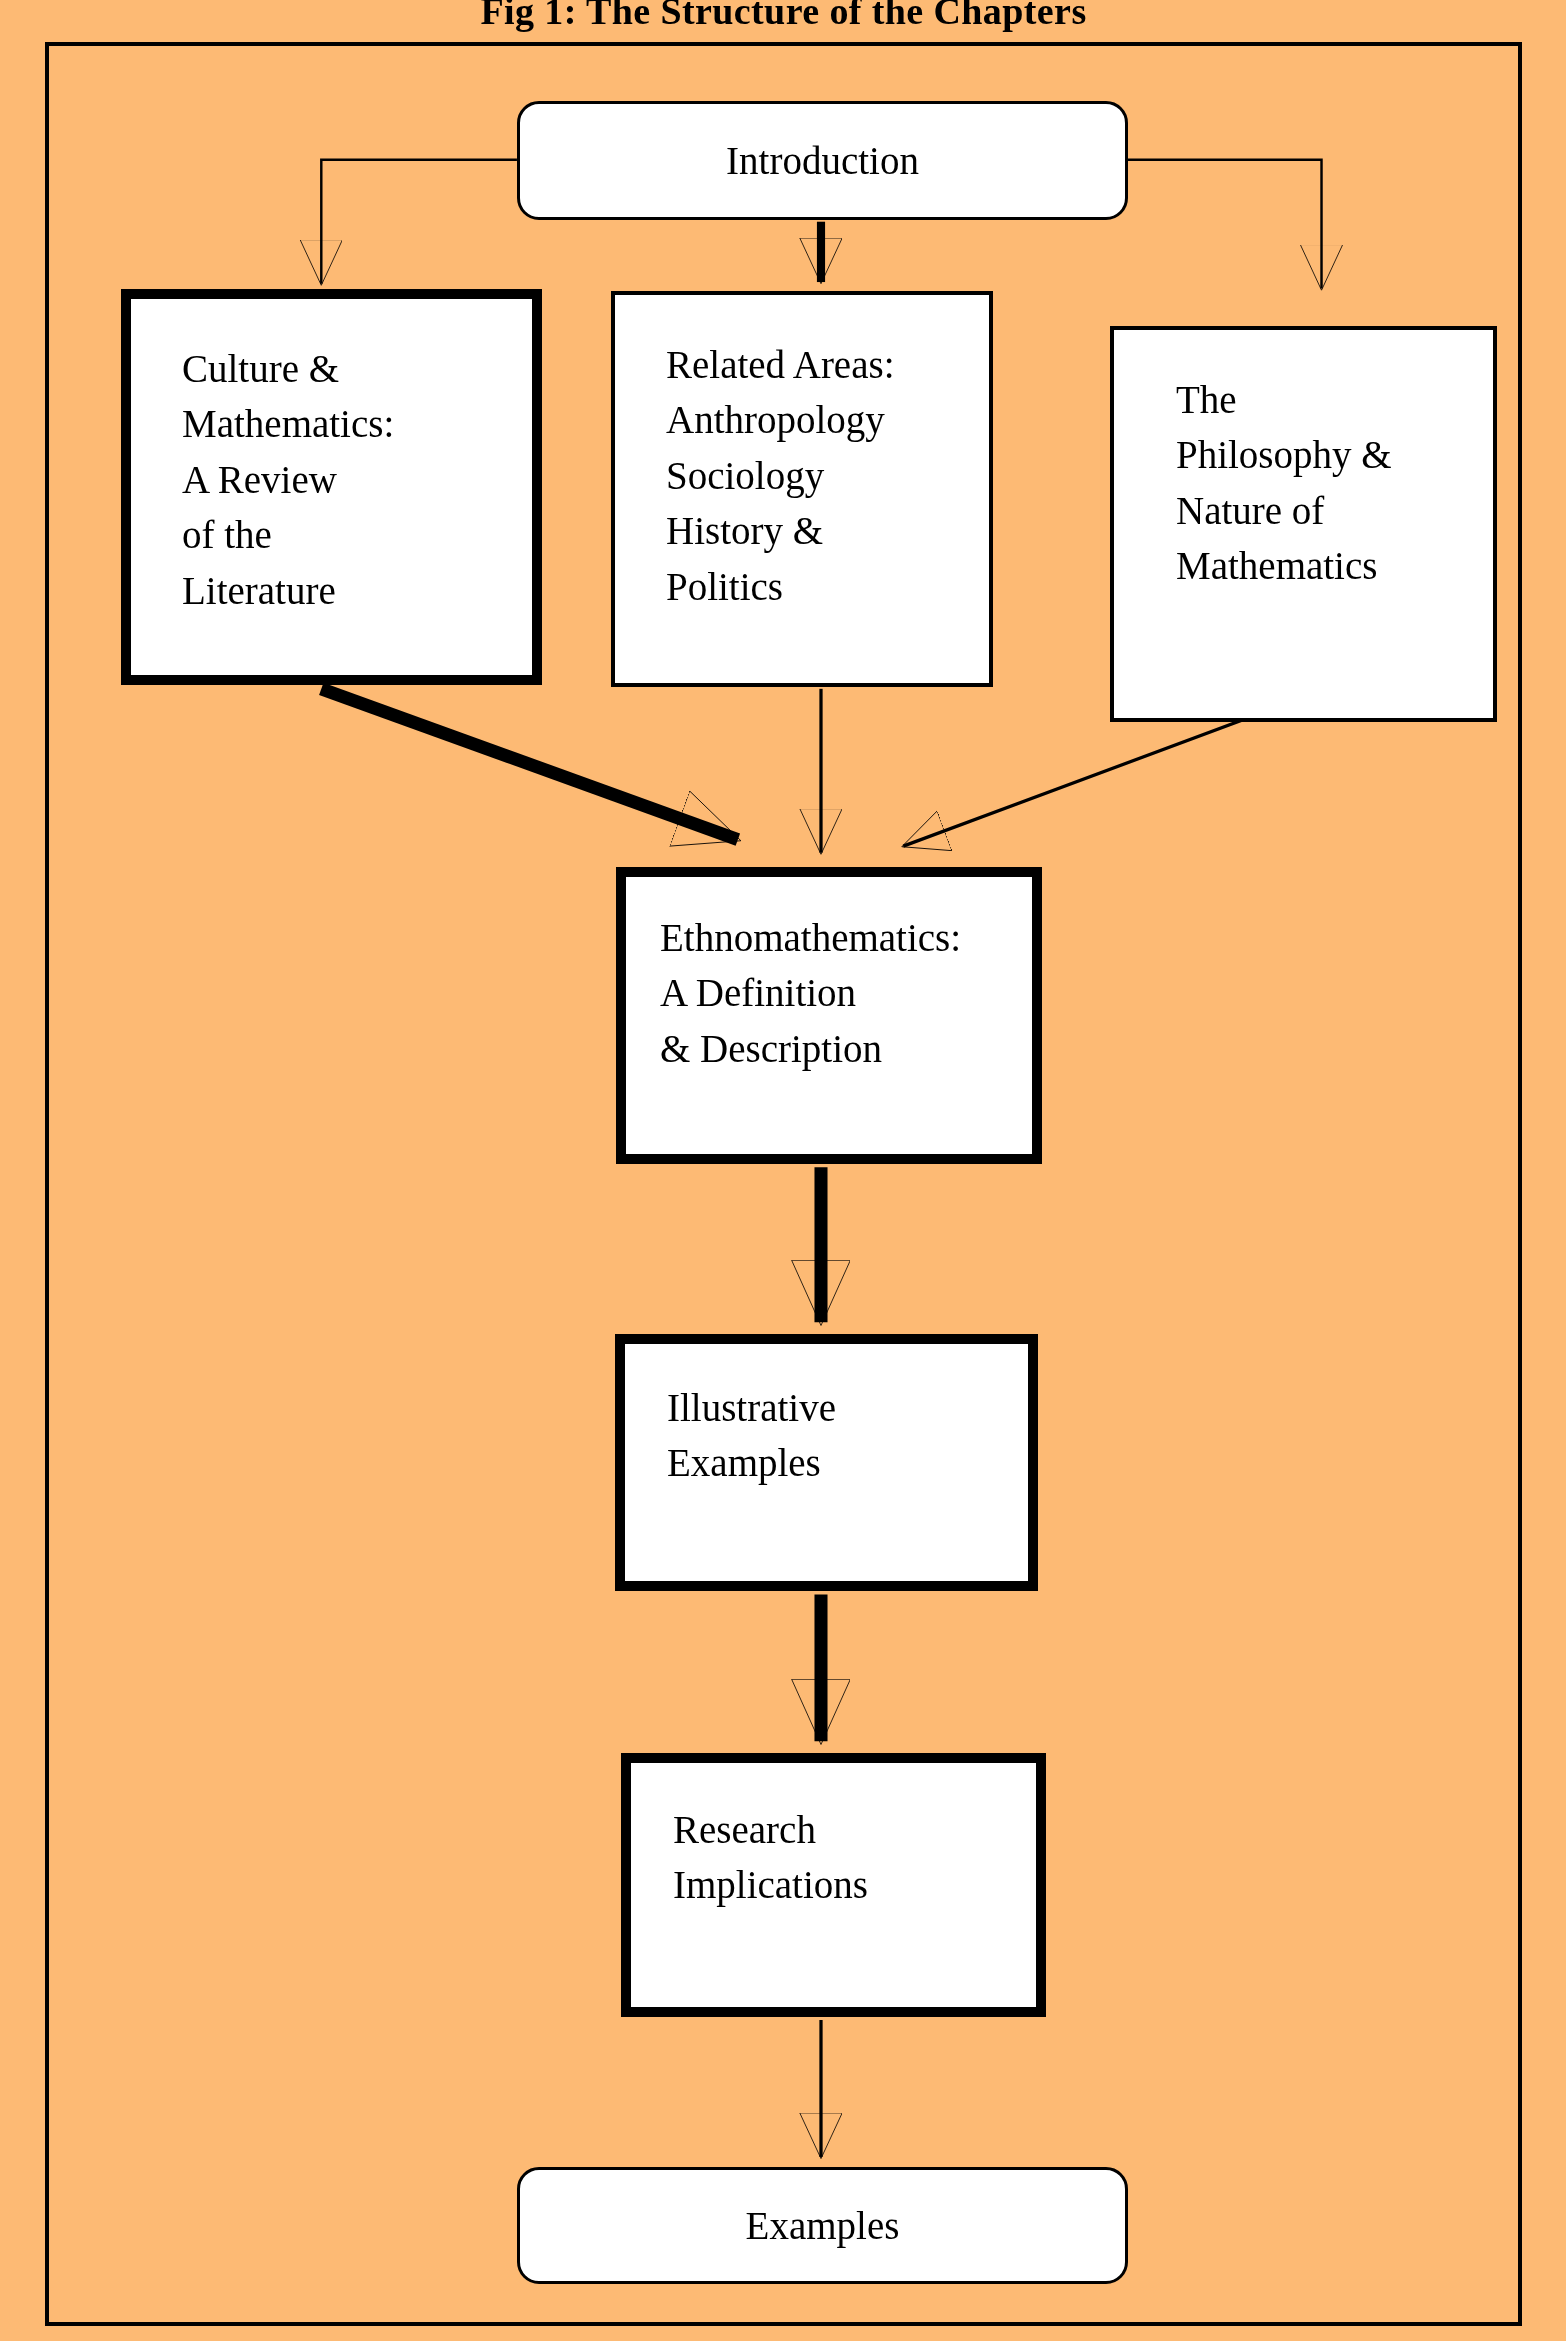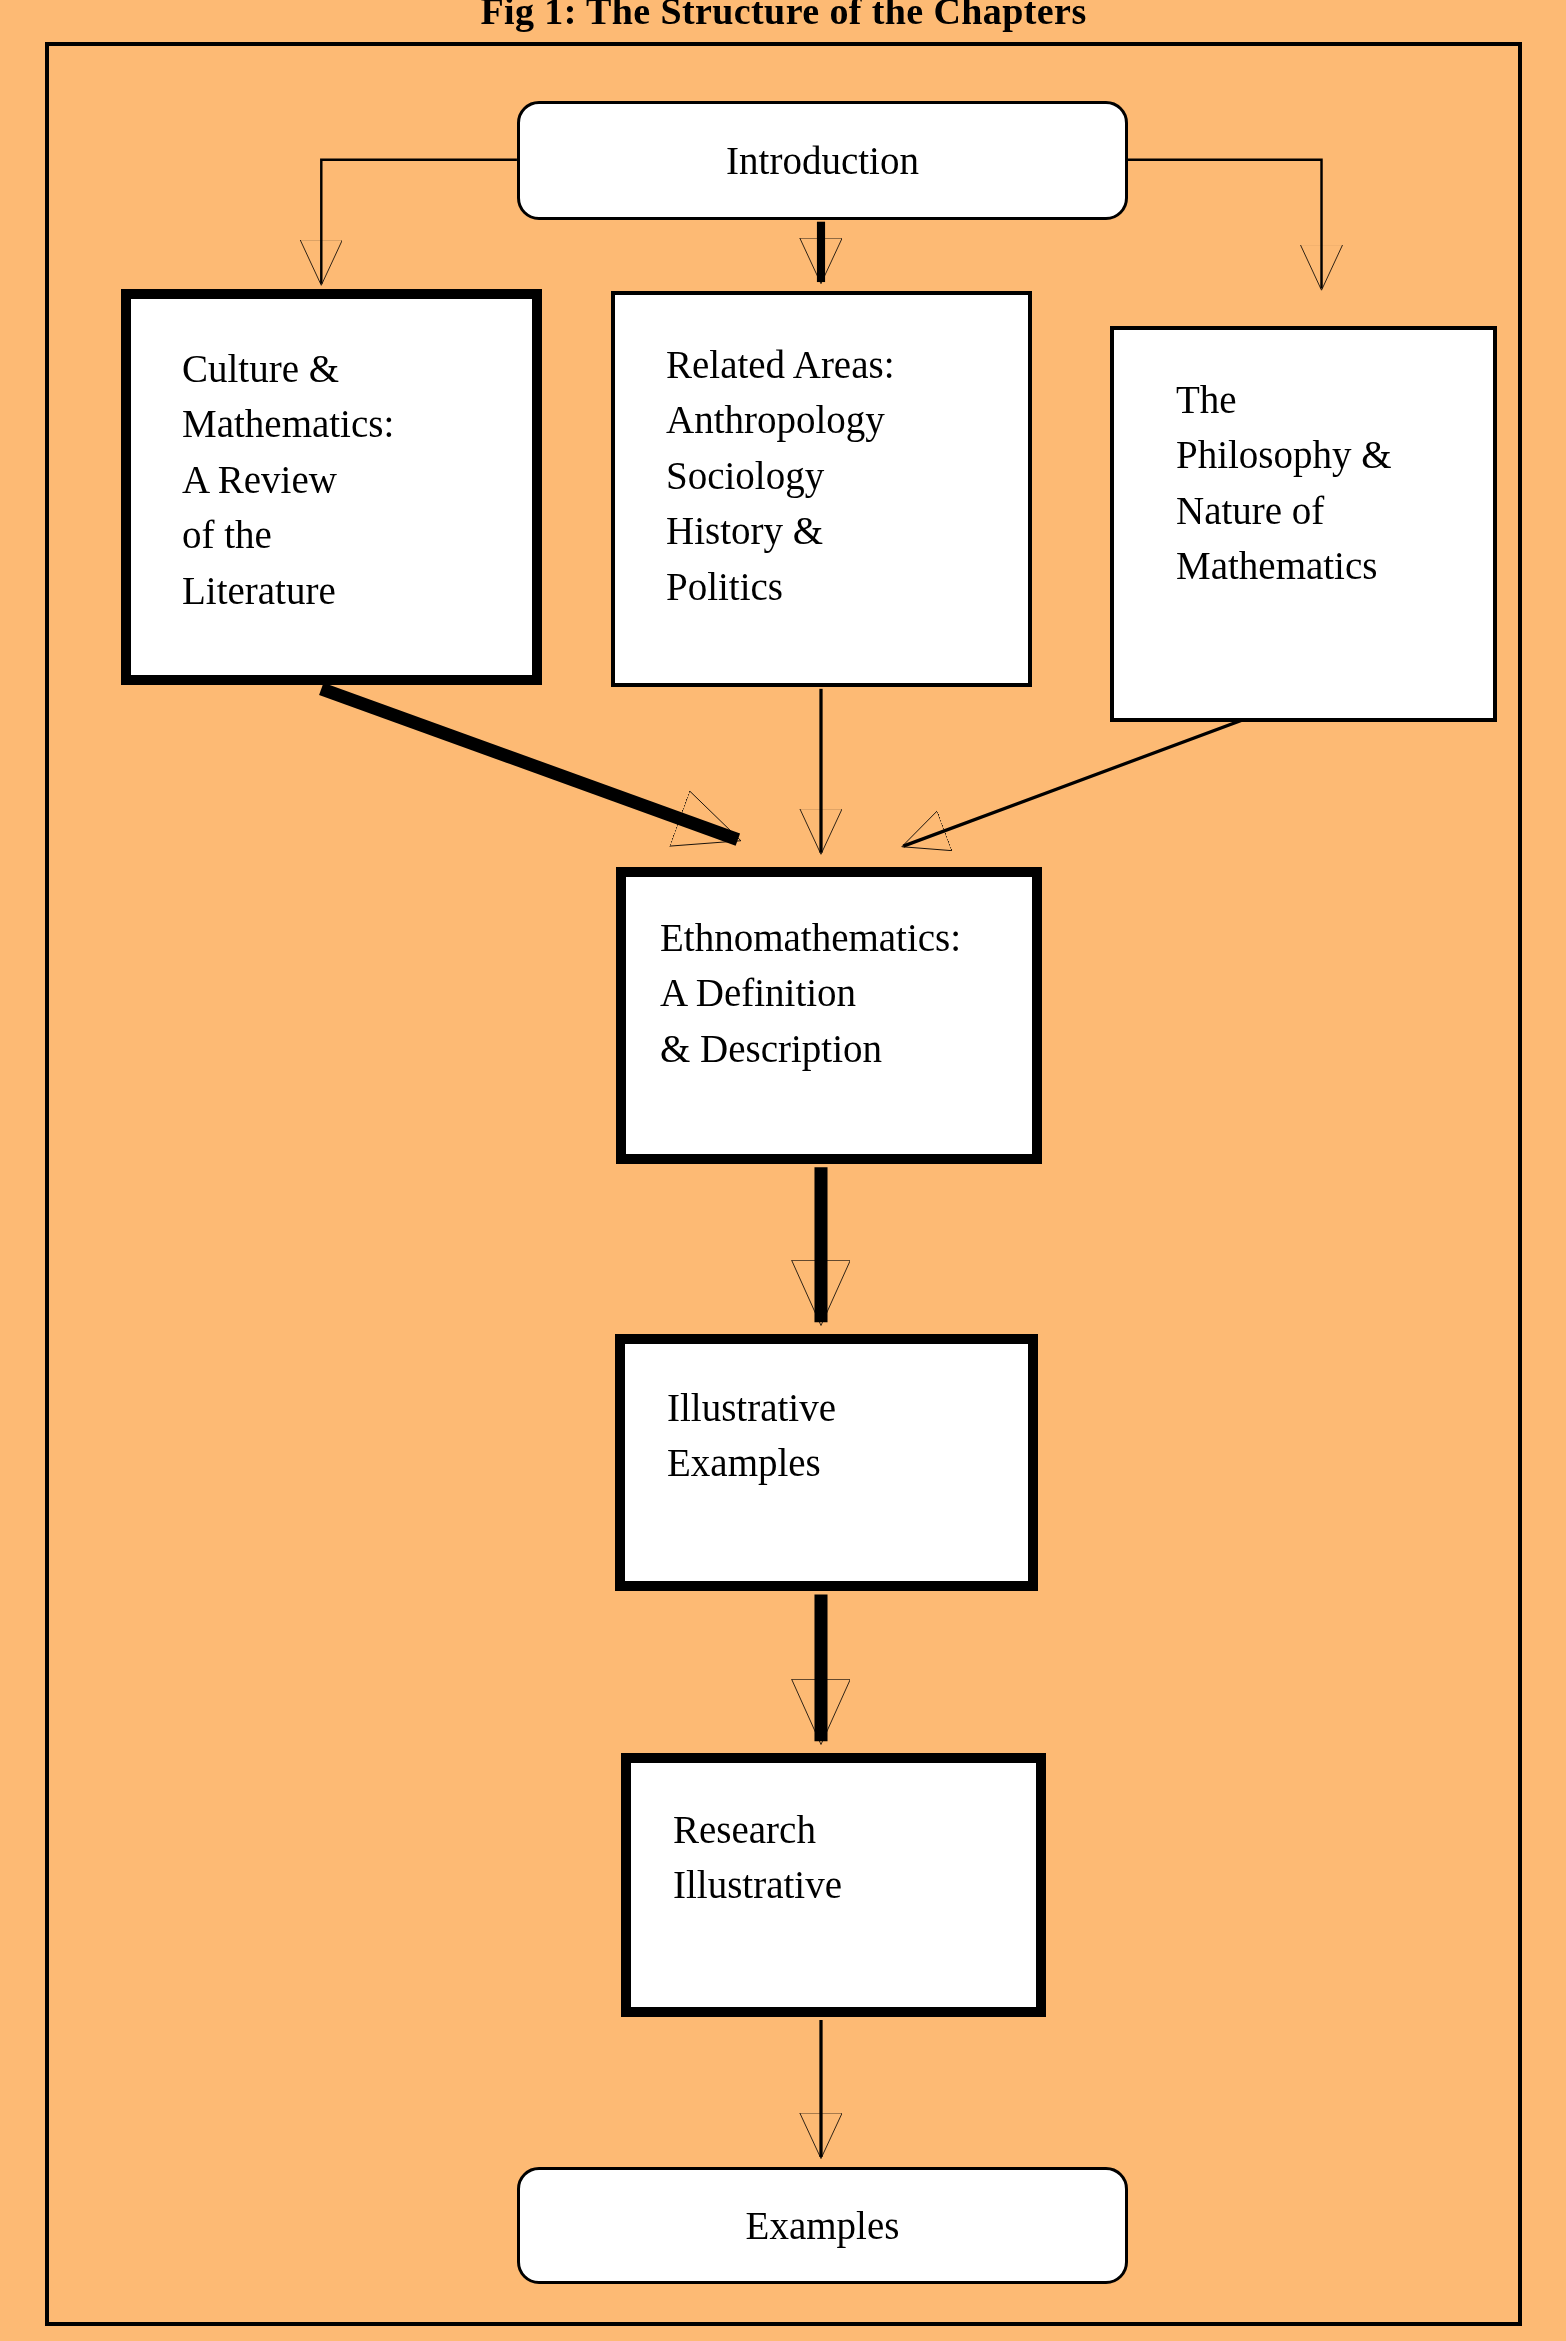--- a/index.html
+++ b/index.html
@@ -55,21 +55,21 @@
   .node .label { display: block; white-space: pre-line; }
   .center-text {
     display: flex;
     align-items: center;
     justify-content: center;
     text-align: center;
     border-radius: 22px;
   }
   .n-intro        { left: 517px;  top: 101px;  width: 611px; height: 119px; border-width: 3.3px; }
   .n-culture      { left: 113px;  top: 289px;  width: 421px; height: 396px; padding: 42px 11.4px 0 51px; }
-  .n-related      { left: 611px;  top: 291px;  width: 421px; height: 396px; padding: 42px 11.4px 0 51px; }
+  .n-related      { left: 611px;  top: 291px;  width: 382px; height: 396px; padding: 42px 11.4px 0 51px; }
   .n-philosophy   { left: 1110px; top: 282px;  width: 387px; height: 396px; padding: 42px 11.4px 0 62px; margin-top: 44px; }
   .n-ethno        { left: 608px;  top: 867px; width: 426px; height: 297px; padding: 33px 3.3px 0 34px; }
   .n-illustrative { left: 607px;  top: 1334px; width: 423px; height: 257px; padding: 36px 11.4px 0 42px; }
   .n-research     { left: 613px;  top: 1753px; width: 425px; height: 264px; padding: 39px 11.4px 0 42px; }
   .n-summary      { left: 517px;  top: 2167px; width: 611px; height: 117px; border-width: 3.3px; }
 </style>
 </head>
 <body>
 
 <div class="page">
@@ -134,21 +134,21 @@
 &amp; Description</span>
   </div>
 
   <div class="node thick n-illustrative">
     <span class="label">Illustrative
 Examples</span>
   </div>
 
   <div class="node thick n-research">
     <span class="label">Research
-Illustrative</span>
+Implications</span>
   </div>
 
   <div class="node center-text n-summary">
     <span class="label">Examples</span>
   </div>
 
 </div>
 
 
 </body></html>

